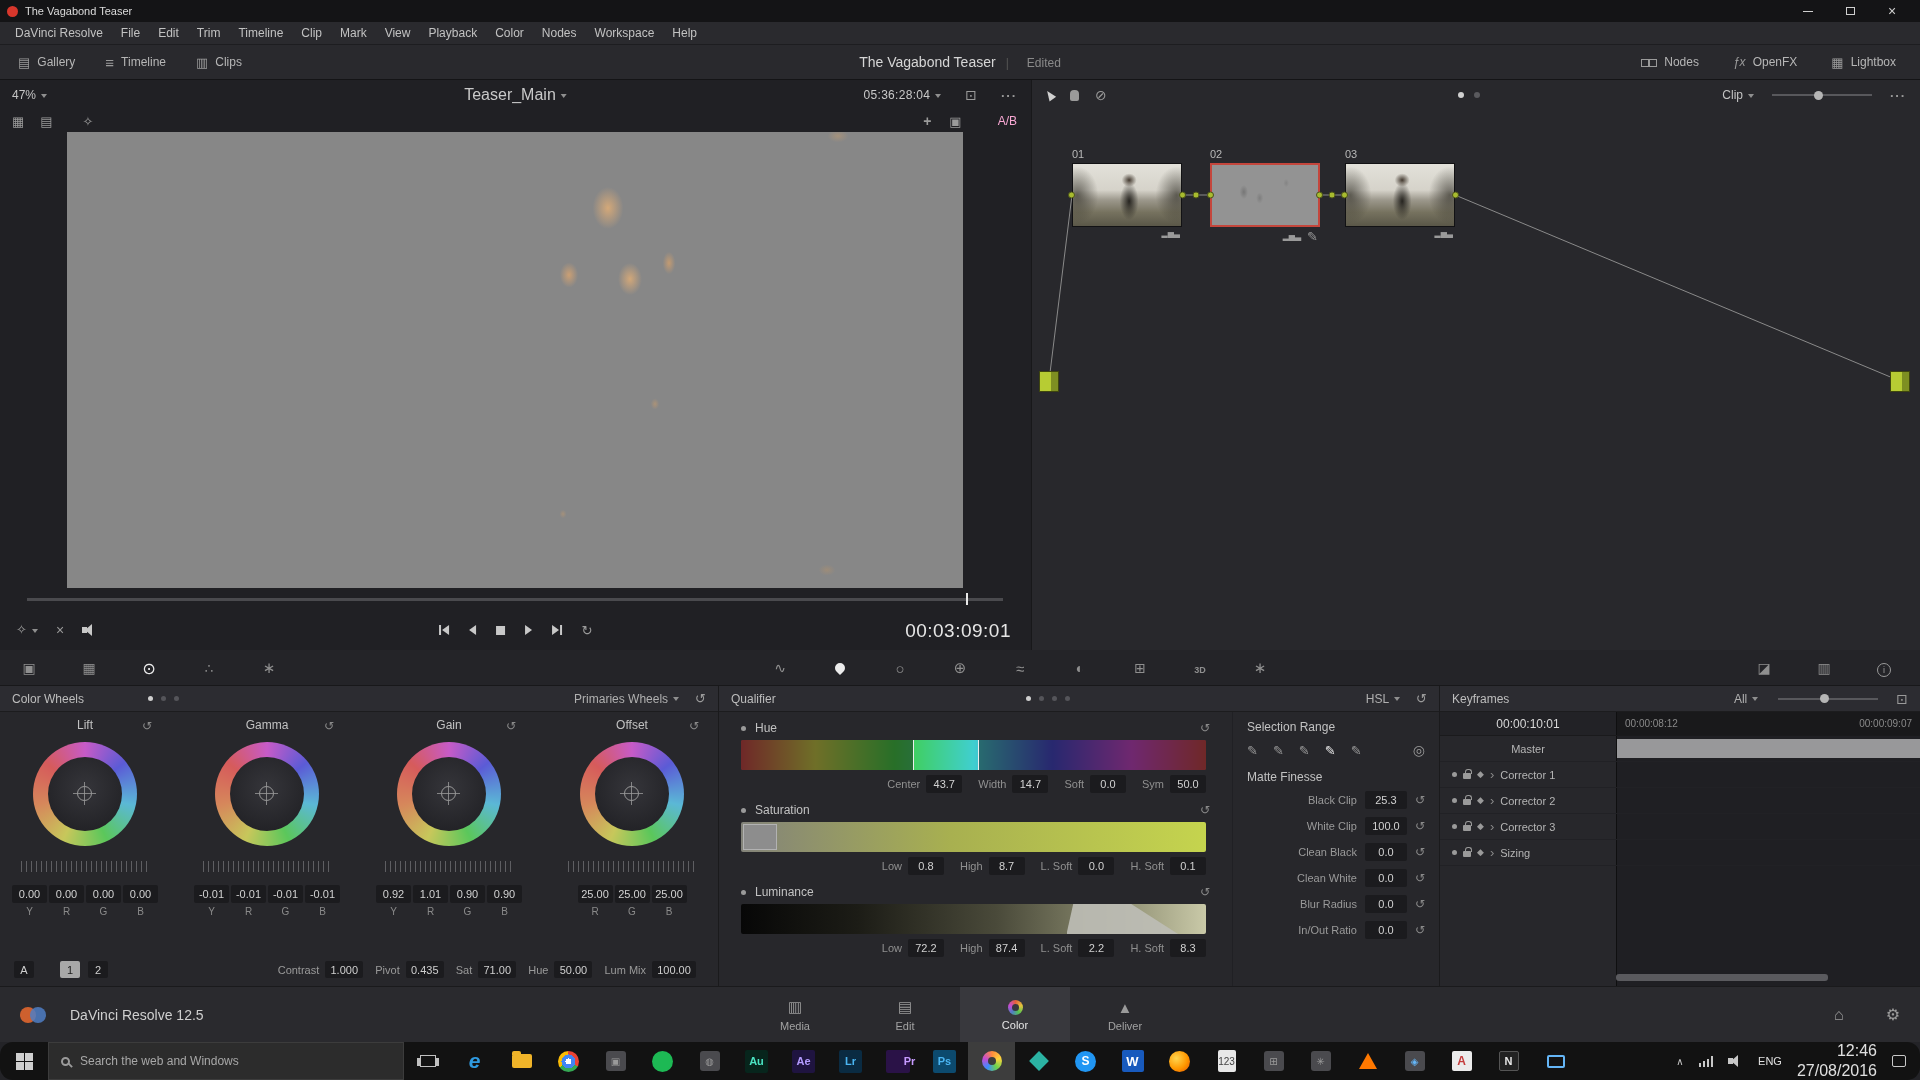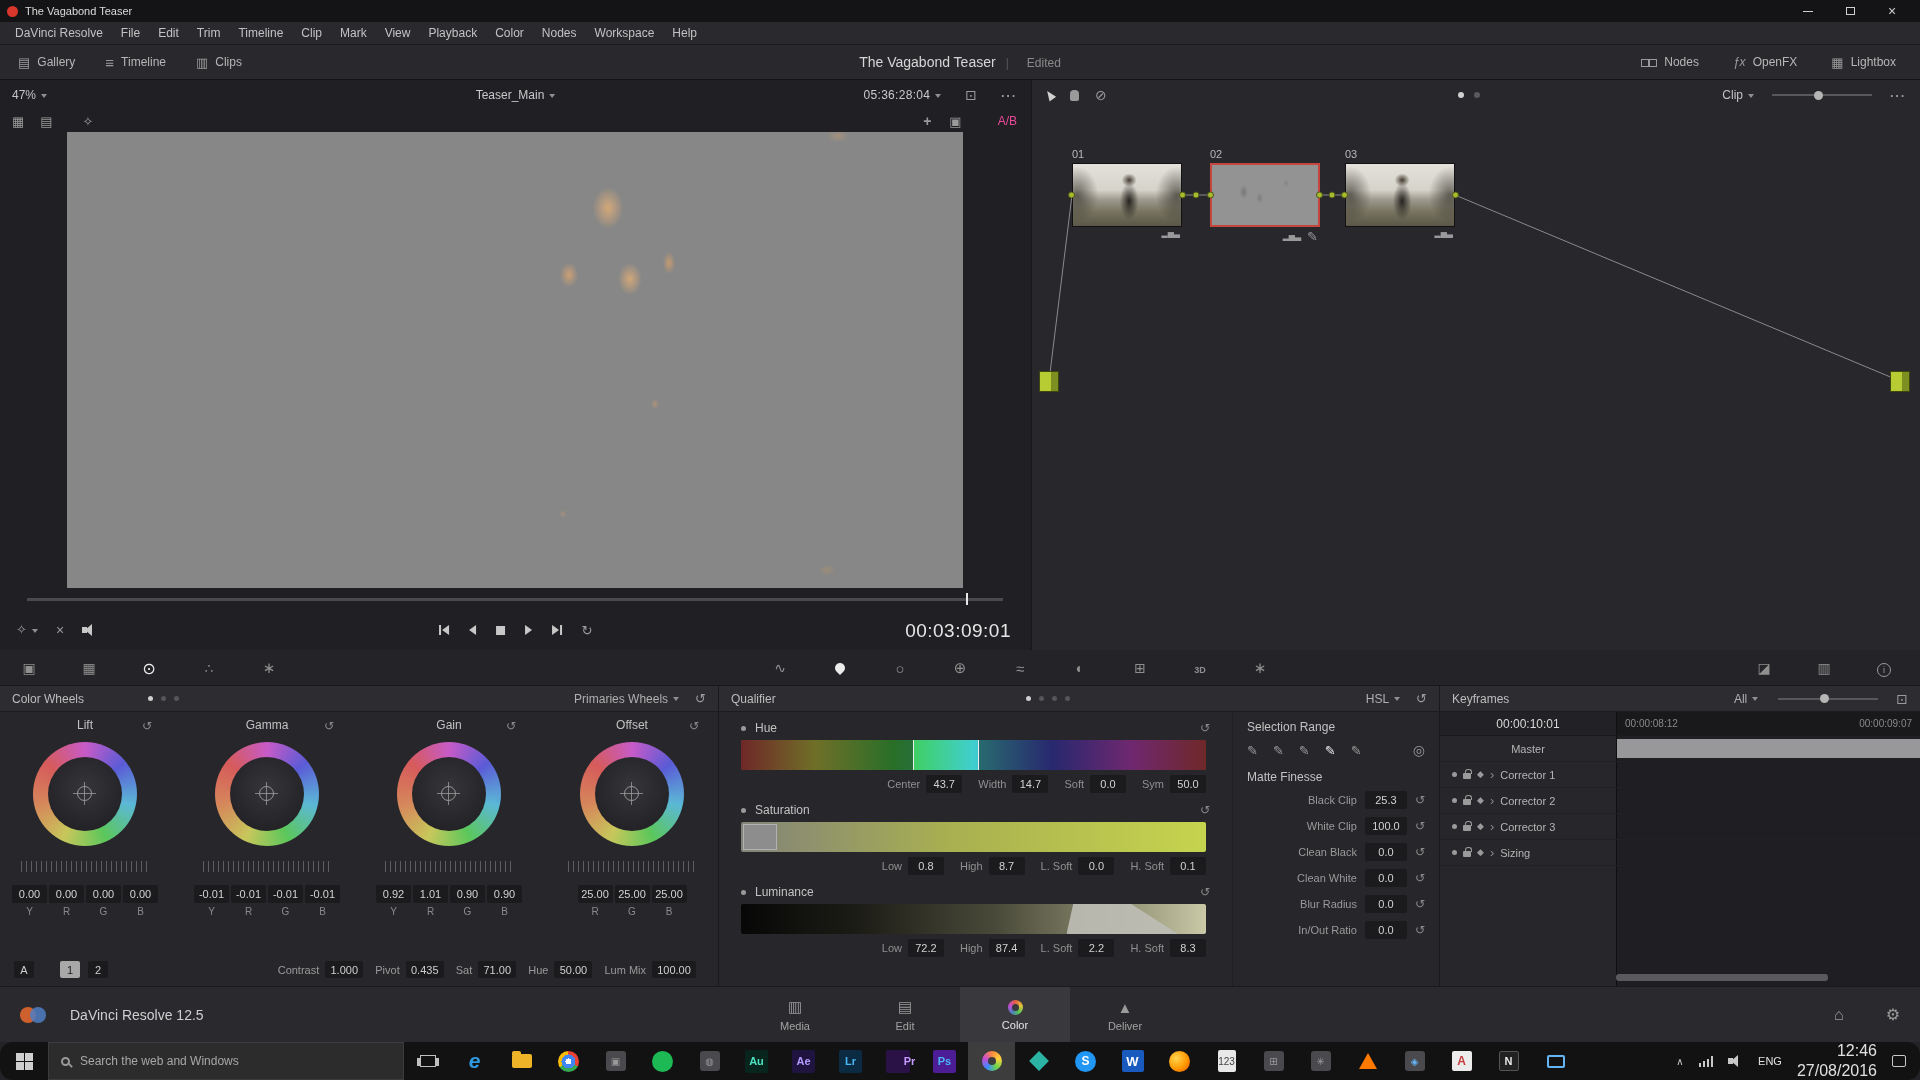--- a/index.html
+++ b/index.html
@@ -32,21 +32,21 @@
   .tool-center .sep {color:#555; margin:0 10px;}
   .tool-center .ed {font-size:12px; color:#8a8a8a;padding-left:8px;}
   .tool-right {margin-left:auto; display:flex; align-items:center; gap:34px; padding-right:24px;}
 
   
   #upper {position:absolute; left:0; top:80px; width:1920px; height:570px; display:flex;}
   #viewer-col {width:1032px; height:100%; background:#202024; position:relative; border-right:1px solid #18181a;}
   #node-col {flex:1; position:relative; background:#28282c;}
 
   .v-head {position:absolute; left:0; top:0; right:0; height:30px; display:flex; align-items:center; padding:0 12px;}
-  .v-name {position:absolute; left:50%; transform:translateX(-50%); color:#c9c9c9; font-size:12px;}
+  .v-name {position:absolute; left:50%; transform:translateX(-50%); color:#c9c9c9; font-size:16px;}
   .v-right {position:absolute; right:14px; display:flex; align-items:center; gap:24px;}
   .v-tc {color:#c9c9c9; font-size:12px; letter-spacing:.3px;}
   .v-sub {position:absolute; left:0; top:30px; right:0; height:22px; display:flex; align-items:center; padding:0 12px; gap:16px;}
   .v-sub-right {position:absolute; right:14px; display:flex; align-items:center; gap:18px;}
 
   #frame {position:absolute; left:67px; top:52px; width:896px; height:456px; background:#878787; overflow:hidden;}
   #matte-blobs {position:absolute; inset:0;
     background:
       radial-gradient(22px 30px at 541px 76px,  rgba(216,170,120,.95), rgba(216,170,120,0) 70%),
       radial-gradient(13px 18px at 502px 143px, rgba(210,162,114,.9),  rgba(210,162,114,0) 70%),
@@ -225,21 +225,21 @@
   .i-circle {width:21px; height:21px; border-radius:50%;}
   .i-chrome {background:radial-gradient(circle, #fff 0 3px, #4285f4 3px 7px, transparent 7px), conic-gradient(#ea4335 0 33%, #34a853 33% 66%, #fbbc05 66% 100%);}
   .i-spotify {background:#1db954;}
   .i-firefox {background:radial-gradient(circle at 35% 35%, #ffd54f, #ff9800 55%, #e65100);}
   .i-skypeish {background:#2196f3; color:#fff; display:flex; align-items:center; justify-content:center; font-size:12px; font-weight:bold;}
   .adobe {width:23px; height:23px; border-radius:2px; display:flex; align-items:center; justify-content:center; font-size:11px; font-weight:bold;}
   .a-au {background:#07251c; color:#4be3c3;}
   .a-ae {background:#1f1440; color:#b49bff;}
   .a-lr {background:#0a2b42; color:#4ab5f2;}
   .a-pr {background:#2a1247; color:#c79bff;padding-left:24px;}
-  .a-ps {background:#4c1d95; color:#4ab5f2;}
+  .a-ps {background:#0c4a6e; color:#4ab5f2;}
   .i-davinci {width:20px; height:20px; border-radius:50%; background:conic-gradient(#ff8a3c,#ffd23c,#6cd44c,#3c8cff,#c44cd4,#ff8a3c); position:relative;}
   .i-davinci::before {content:''; position:absolute; inset:6px; border-radius:50%; background:#3d3d3d;}
   .i-cube {width:14px; height:14px; background:#2bb3a3; transform:rotate(45deg);}
   .i-word {width:22px; height:22px; background:#185abd; color:#fff; display:flex; align-items:center; justify-content:center; font-size:13px; font-weight:bold; border-radius:2px;}
   .i-calc {width:18px; height:22px; background:#e8e8e8; border-radius:2px; display:flex; align-items:center; justify-content:center; color:#444; font-size:10px;}
   .i-grayapp {width:20px; height:20px; background:#4a4a4e; border-radius:3px; display:flex; align-items:center; justify-content:center; color:#9a9a9a; font-size:10px;}
   .i-vlc {width:0; height:0; border-left:9px solid transparent; border-right:9px solid transparent; border-bottom:16px solid #ff7800; position:relative;}
   .i-autodesk {width:20px; height:20px; background:#ececec; border-radius:2px; display:flex; align-items:center; justify-content:center; color:#c43c3c; font-size:12px; font-weight:bold;}
   .i-notepad {width:20px; height:20px; background:#222; border:1px solid #555; border-radius:2px; display:flex; align-items:center; justify-content:center; color:#e8e8e8; font-size:11px; font-weight:bold;}
   .i-monitor {width:18px; height:13px; border:2px solid #64b5f6; border-radius:2px;}
@@ -380,21 +380,21 @@
           <span class="ico ic-dots"></span>
         </div>
       </div>
       <div class="v-sub">
         <span class="ico ic-grid"></span>
         <span class="ico ic-grid2"></span>
         <span class="ico ic-wand" style="margin-left:14px;"></span>
         <div class="v-sub-right">
           <span class="ico ic-plus"></span>
           <span class="ico ic-compare"></span>
-          <span style="color:#ec4899;margin-left:18px;">A/B</span>
+          <span style="color:#f9a8d4;margin-left:18px;">A/B</span>
         </div>
       </div>
       <div id="frame">
         <div id="matte-blobs"></div>
       </div>
       <div id="scrub">
           <span class="ph"></span>
         </div>
       <div class="transport">
         <div class="tr-left">

